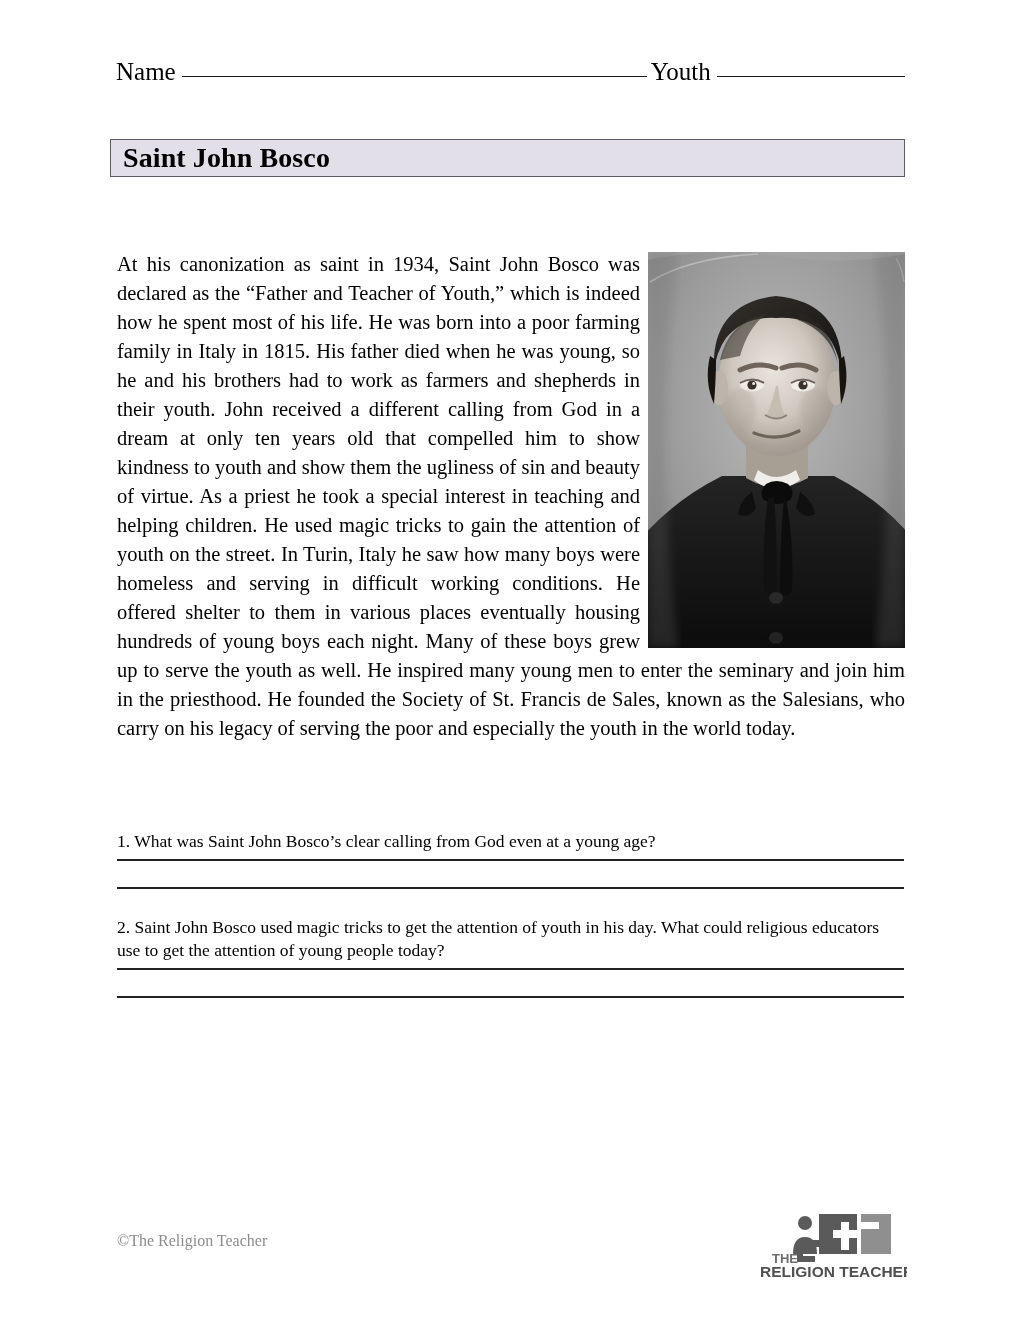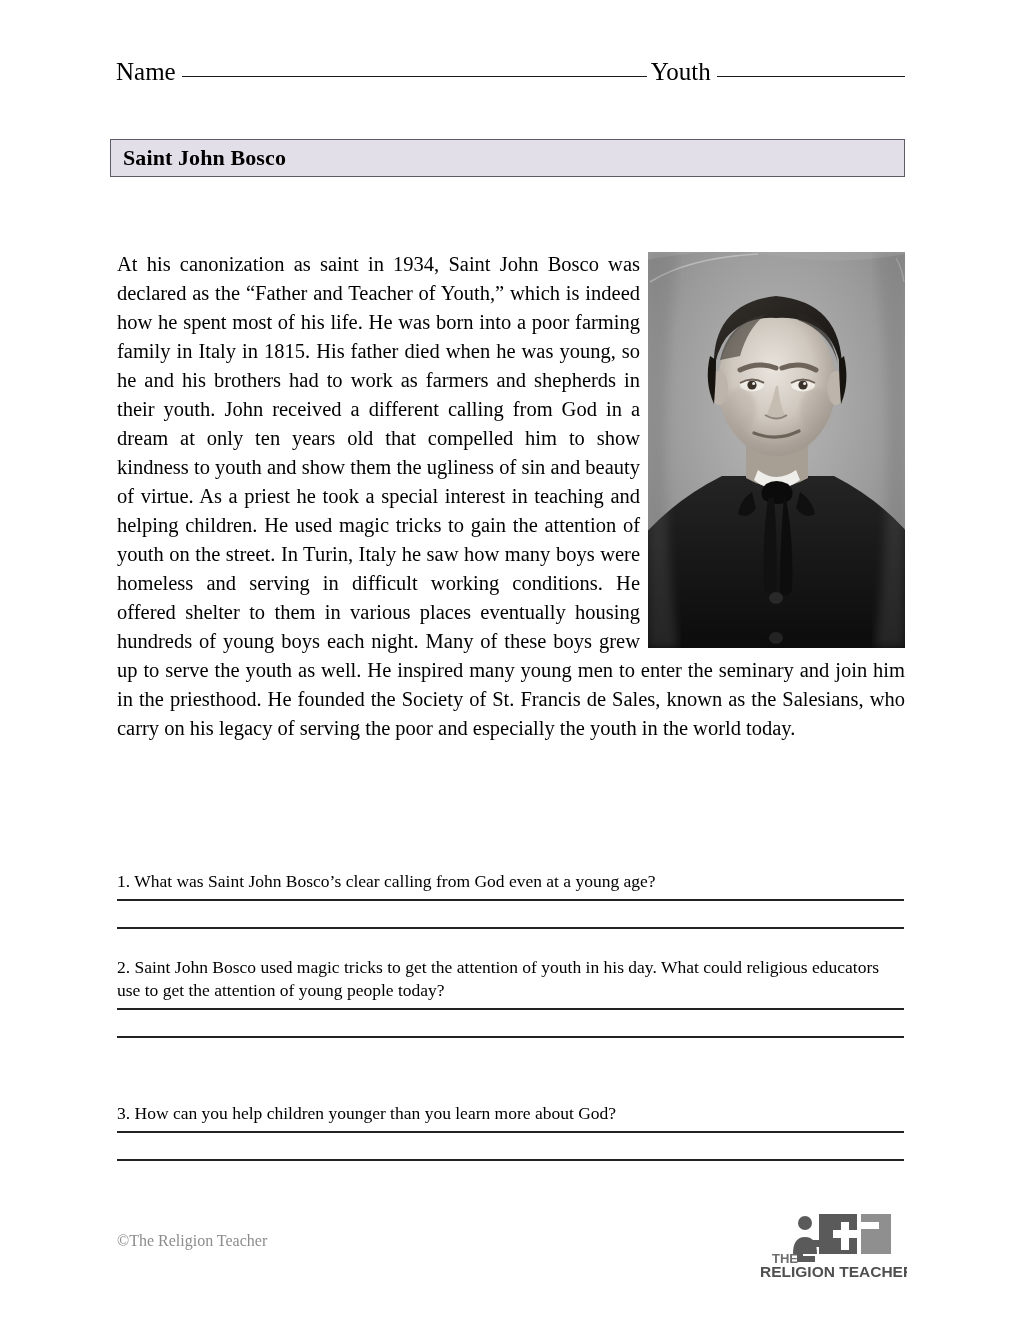--- a/index.html
+++ b/index.html
@@ -58,21 +58,21 @@
     height: 38px;
     background: #e3dfe9;
     border: 1px solid #5c5c66;
     box-sizing: border-box;
     display: flex;
     align-items: center;
   }
   .title-band .title-text {
     font-family: "Liberation Serif", "DejaVu Serif", serif;
     font-weight: bold;
-    font-size: 22px;
+    font-size: 28px;
     letter-spacing: 0.1px;
     padding-left: 12px;
     color: #000;
   }
 
   
   .directions {
     position: absolute;
     left: 117px;
     top: 202px;
@@ -107,21 +107,21 @@
     hyphens: none;
   }
   .photo-float {
     float: right;
     width: 265px;
     height: 400px;
     shape-outside: margin-box;
   }
 
   
-  .qblock { position: absolute; left: 117px; width: 787px; margin-top: 40px; }
+  .qblock { position: absolute; left: 117px; width: 787px; }
   .qtext {
     font-size: 17.5px;
     line-height: 1.32;
     color: #000;
   }
   .answer-lines { margin-top: 6px; }
   .aline {
     border-bottom: 2.2px solid #222;
     height: 0;
     width: 787px;
@@ -271,27 +271,20 @@
   </div>
 
   <div class="qblock" id="q2">
     <div class="qtext">2. Saint John Bosco used magic tricks to get the attention of youth in his day. What could religious educators use to get the attention of young people today?</div>
     <div class="answer-lines">
       <div class="aline"></div>
       <div class="aline"></div>
     </div>
   </div>
 
-  <div class="qblock" id="q3">
-    <div class="qtext">3. How can you help children younger than you learn more about God?</div>
-    <div class="answer-lines">
-      <div class="aline"></div>
-      <div class="aline"></div>
-    </div>
-  </div>
 
   <div class="copyright">©The Religion Teacher</div>
 
   <div class="logo">
     <svg width="150" height="70" viewBox="0 0 150 70" xmlns="http://www.w3.org/2000/svg">
 
       <g>
         <rect x="62" y="4" width="38" height="40" fill="#5a5a5a"></rect>
         <rect x="84" y="12" width="8" height="28" fill="#ffffff"></rect>
         <rect x="76" y="20" width="24" height="8" fill="#ffffff"></rect>

